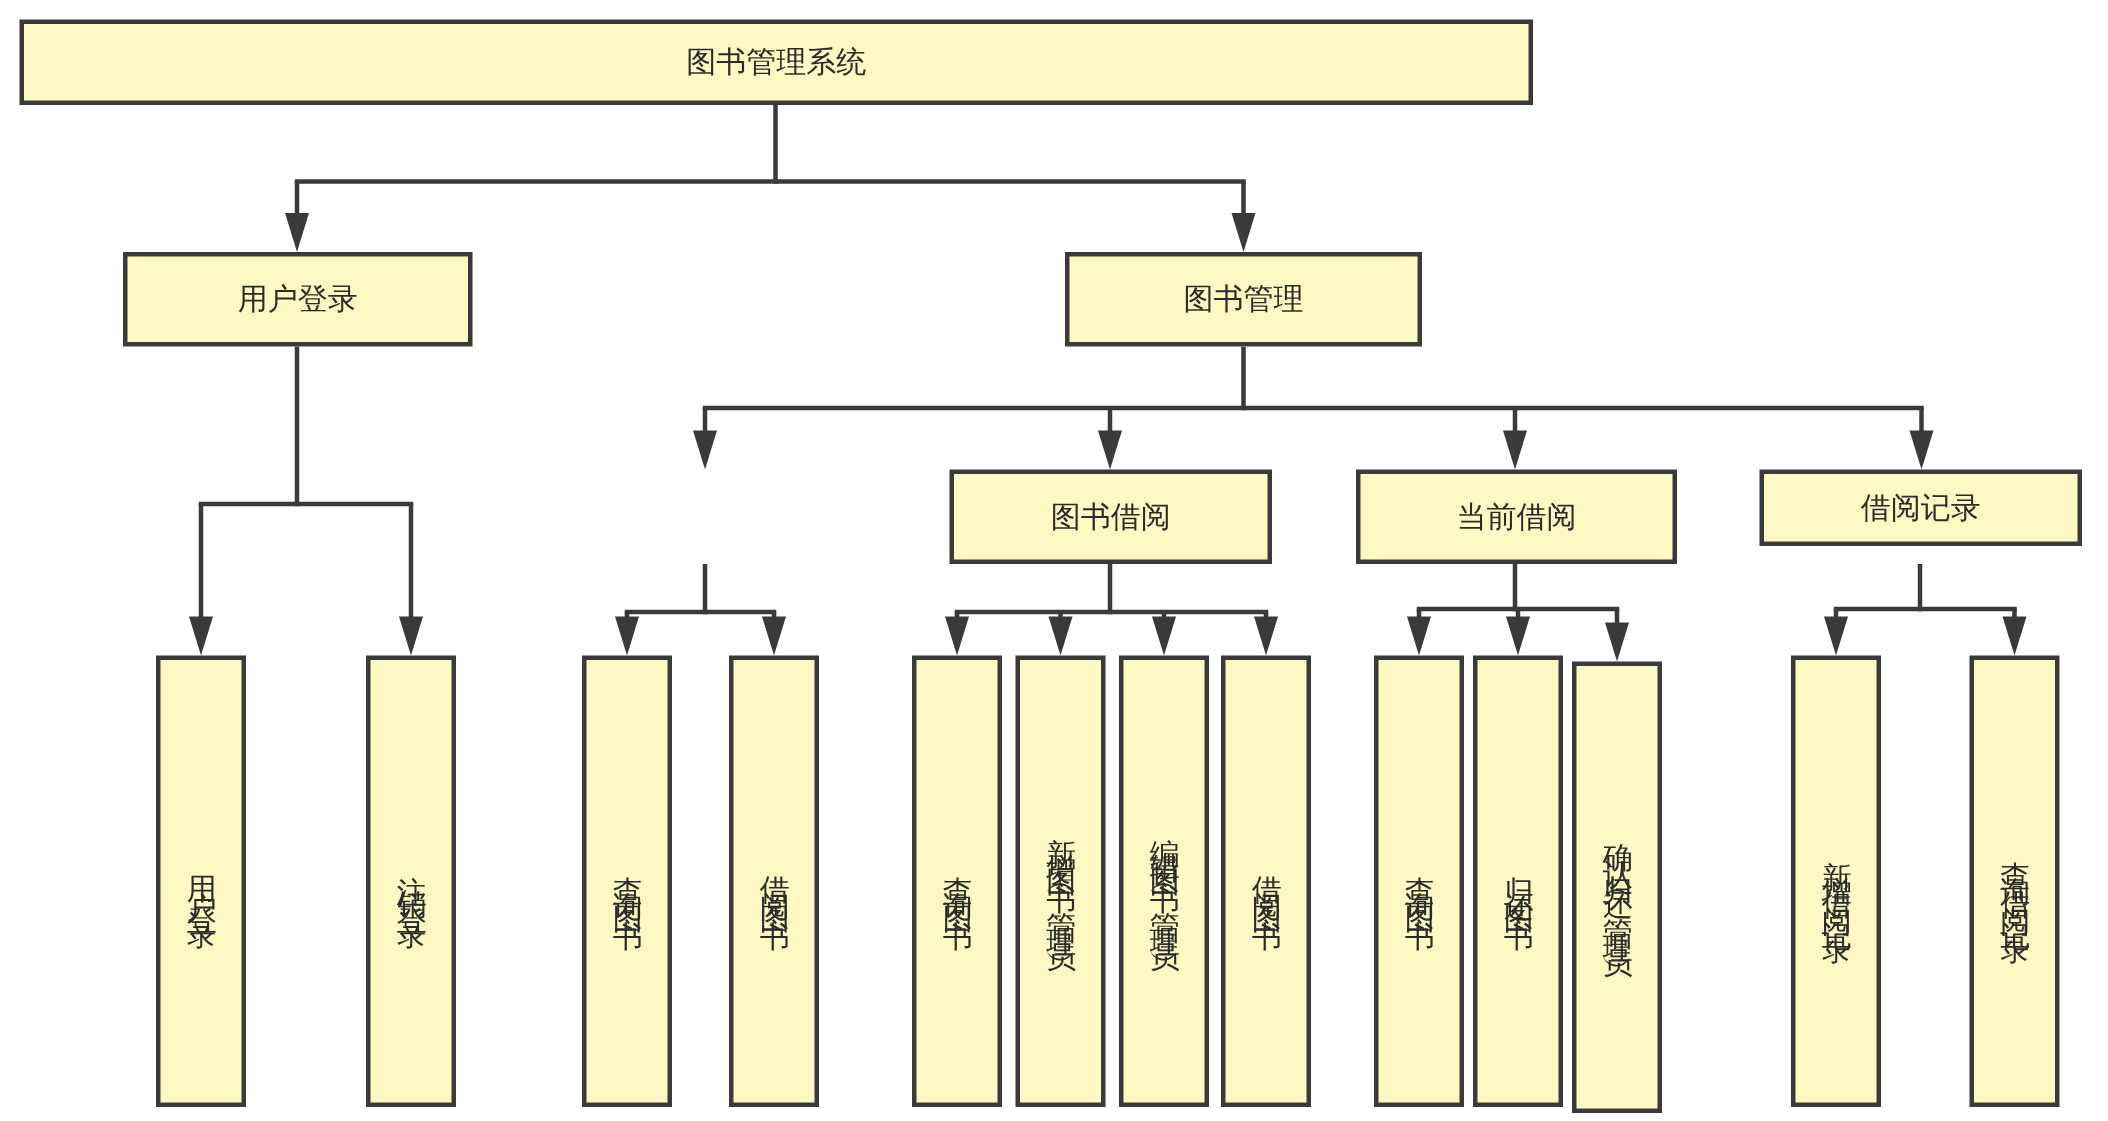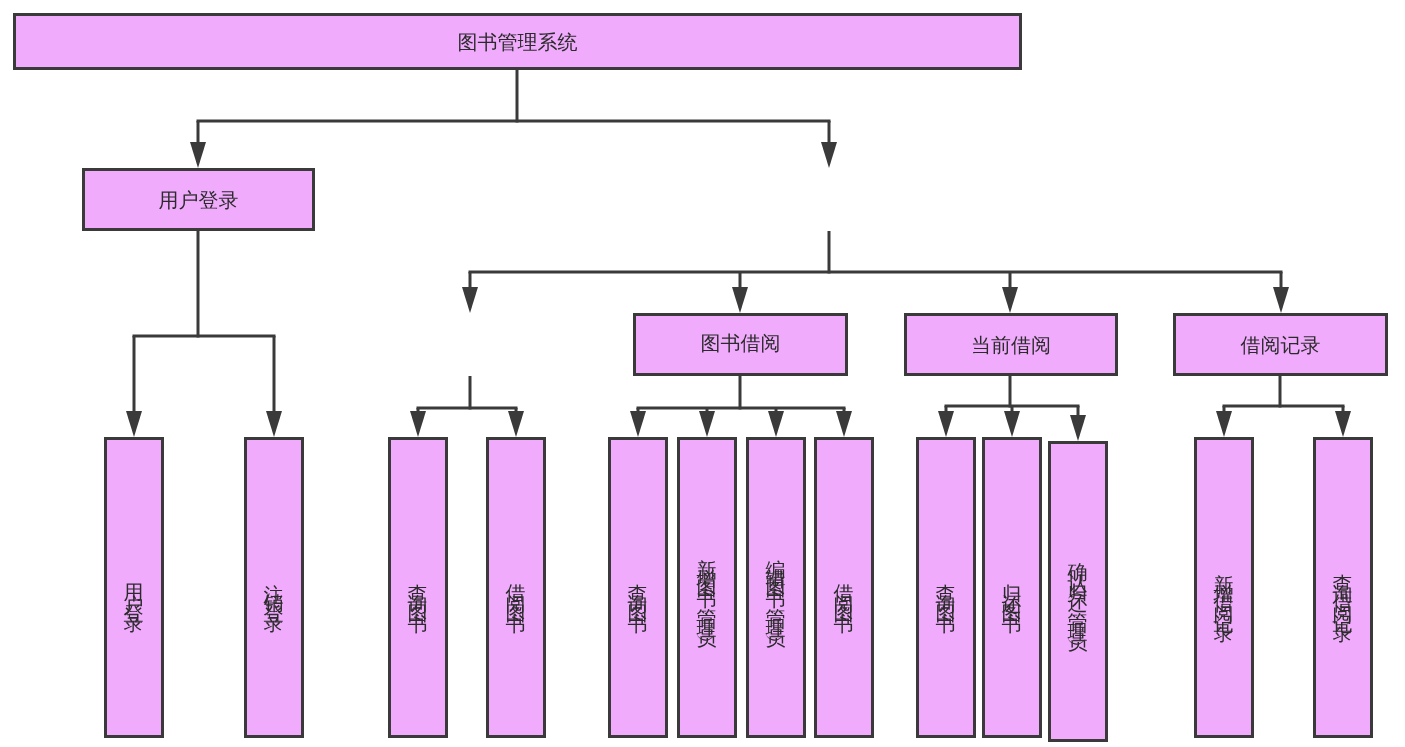--- a/index.html
+++ b/index.html
@@ -3,36 +3,36 @@
 <meta charset="utf-8">
 <style>
   html,body{margin:0;padding:0;}
   body{
     width:1405px;height:747px;background:#ffffff;position:relative;overflow:hidden;
     font-family:"Liberation Sans","DejaVu Sans",sans-serif;color:#2b2b2b;
   }
   #canvas{position:absolute;inset:0;width:1405px;height:747px;}
   svg.connectors{position:absolute;left:0;top:0;z-index:0;}
   .box{
-    position:absolute;box-sizing:border-box;border:3px solid #3a3a3a;background:#f0abfc;
+    position:absolute;box-sizing:border-box;border:3px solid #3a3a3a;background:#fef9c3;
     display:flex;align-items:center;justify-content:center;
     font-size:20px;line-height:1;z-index:1;white-space:nowrap;
   }
   .leaf{
     writing-mode:vertical-rl;text-orientation:mixed;
     letter-spacing:10px;font-size:20px;white-space:normal;
   }
   
   .n-root{left:13px;top:13px;width:1009px;height:57px;}
   .n-userlogin{left:82px;top:168px;width:233px;height:63px;}
   .n-bookmgmt{left:710px;top:168px;width:238px;height:63px;}
   .n-newbook{left:362px;top:313px;width:216px;height:63px;}
-  .n-borrow{left:633px;top:313px;width:215px;height:63px;font-family:Liberation Mono, monospace;}
+  .n-borrow{left:633px;top:313px;width:215px;height:63px;}
   .n-current{left:904px;top:313px;width:214px;height:63px;}
-  .n-records{left:1173px;top:313px;width:215px;height:63px;}
+  .n-records{left:1173px;top:313px;width:215px;height:51px;}
   .lf{top:437px;width:60px;height:301px;}
   .lf-a1{left:104px;} .lf-a2{left:244px;}
   .lf-b1{left:388px;} .lf-b2{left:486px;}
   .lf-c1{left:608px;} .lf-c2{left:677px;} .lf-c3{left:746px;} .lf-c4{left:814px;}
   .lf-d1{left:916px;} .lf-d2{left:982px;} .lf-d3{left:1048px;top:441px;}
   .lf-e1{left:1194px;} .lf-e2{left:1313px;}
   .watermark{
     position:absolute;left:1156px;top:717px;z-index:3;
     font-size:21px;color:rgba(145,145,150,0.88);letter-spacing:1px;white-space:nowrap;
   }
@@ -100,20 +100,21 @@
     <line x1="1222.5" y1="406" x2="1344.5" y2="406"></line>
     <line x1="1224" y1="406" x2="1224" y2="414"></line>
     <line x1="1343" y1="406" x2="1343" y2="414"></line>
     <polygon points="1216,411 1232,411 1224,437" fill="#3a3a3a" stroke="none"></polygon>
     <polygon points="1335,411 1351,411 1343,437" fill="#3a3a3a" stroke="none"></polygon>
   </svg>
 
   <div class="box n-root">图书管理系统</div>
 
   <div class="box n-userlogin">用户登录</div>
+  <div class="box n-bookmgmt">图书管理</div>
 
   <div class="box n-borrow">图书借阅</div>
   <div class="box n-current">当前借阅</div>
   <div class="box n-records">借阅记录</div>
 
   <div class="box leaf lf lf-a1">用户登录</div>
   <div class="box leaf lf lf-a2">注销登录</div>
 
   <div class="box leaf lf lf-b1">查询图书</div>
   <div class="box leaf lf lf-b2">借阅图书</div>

